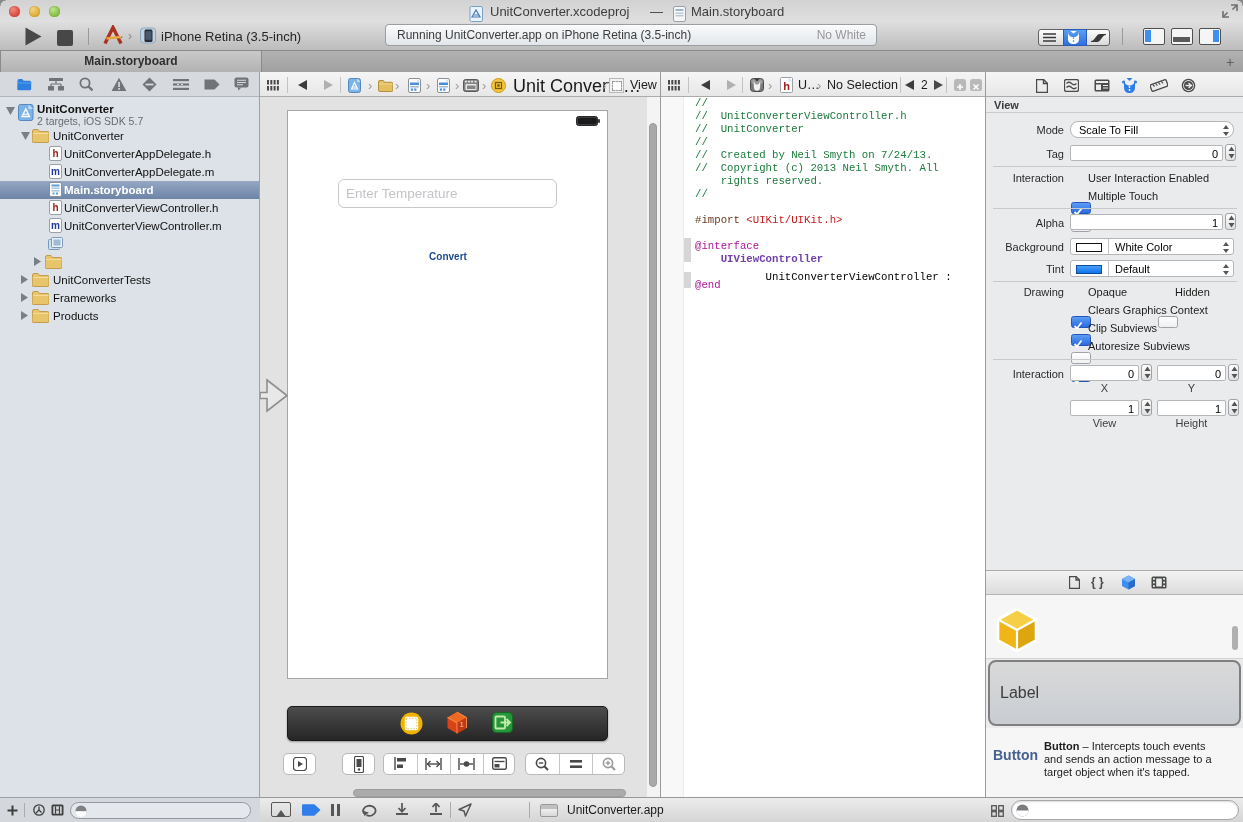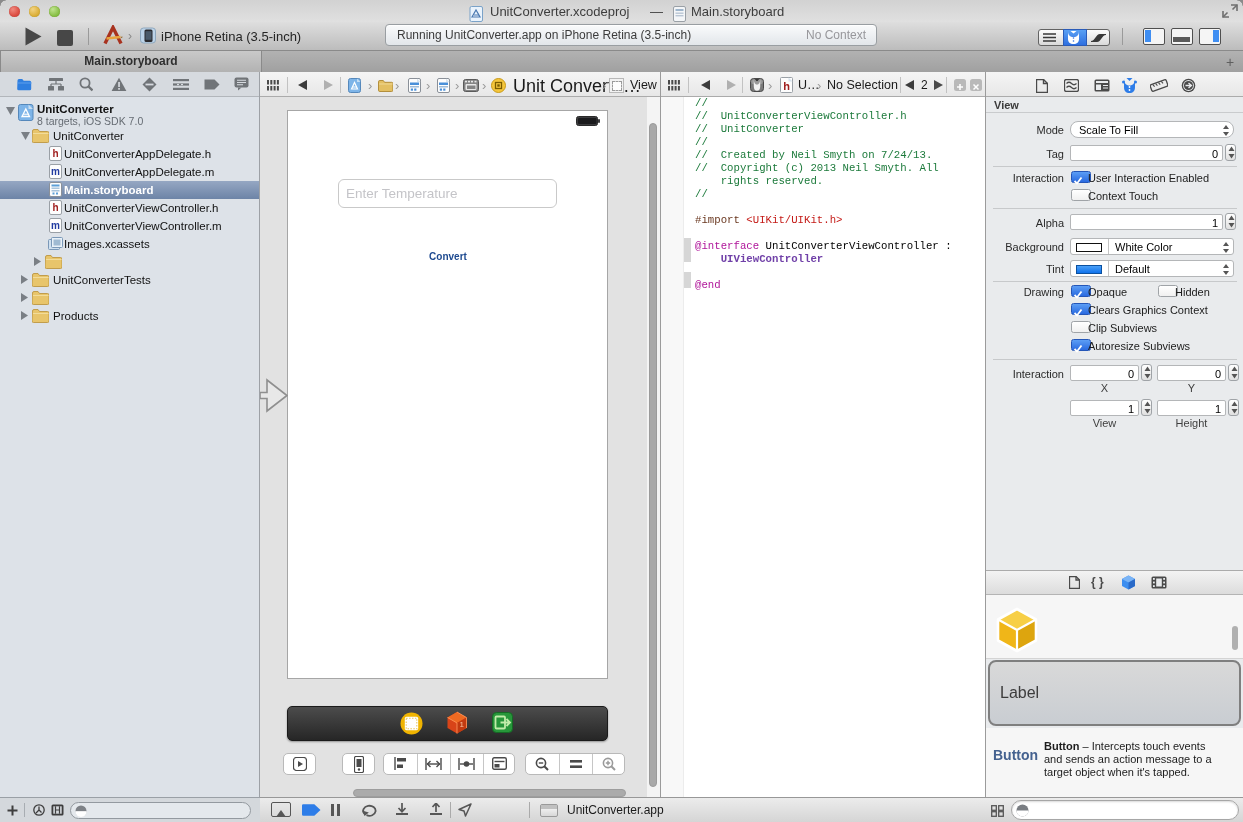--- a/index.html
+++ b/index.html
@@ -47,21 +47,21 @@
 .cg { color:#1c7a3b; } .cp { color:#6a3820; } .cr { color:#c41a16; }
 .cm { color:#b0169a; } .cb { color:#000; } .cv { color:#7040a8;font-weight:bold; }
 
 .ilabel { position:absolute; font-size:11px; color:#2a2a2a; text-align:right; }
 .ifield { position:absolute; background:#fff; border:1px solid #b4b6b8; border-radius:2px;
   font-size:11px; color:#000; }
 .isep { position:absolute; left:7px; width:244px; height:1px; background:#c7c9cb; }
 .itext { position:absolute; font-size:11px; color:#1c1c1c; white-space:nowrap; }
 .bc { top:6px; font-size:13px; color:#9a9a9a; }
 .ibbtn { top:656px; height:22px; background:#fff; border:1px solid #b9b9b9; border-radius:5px; }
-.cb { position:absolute; width:20px; height:12px; border-radius:2.5px; }
+.cb { position:absolute; width:20px; height:12px; border-radius:2.5px;margin-top:31px; }
 .cbon { background:linear-gradient(#5c9ef5,#2a6ae0); border:1px solid #2456b8; }
 .cboff { background:linear-gradient(#fff,#f0f0f0); border:1px solid #9fa3a7; }
 .stepper { position:absolute; width:11px; height:17px; background:linear-gradient(#fff,#e0e0e0); border:1px solid #9fa3a7; border-radius:3px; }
 .lib { position:absolute; font-size:11px; color:#1c1c1c; line-height:13.2px; }
 </style>
 </head>
 <body>
 <div class="abs" id="titlebar"></div>
 <div class="abs" id="toolbar"></div>
 <div class="abs" id="title">
@@ -102,21 +102,21 @@
   </svg>
 <div class="abs" style="left:128px;top:29px;font-size:12px;color:#888">›</div>
 <svg class="abs" style="left:140px;top:27px" width="17" height="17" viewBox="0 0 17 17">
     <rect x="0.5" y="1" width="15" height="15" rx="3" fill="#bcd3e8" stroke="#8ea7bd"></rect>
     <rect x="4.5" y="2.5" width="8" height="12.5" rx="1.5" fill="#2a2a2e"></rect>
     <rect x="5.5" y="4.2" width="6" height="8.6" fill="#4a5a6a"></rect>
   </svg>
 <div class="abs" style="left:161px;top:29px;font-size:13px;color:#252525">iPhone Retina (3.5-inch)</div>
 <div class="abs" id="statusbox" style="left:385px;top:24px;width:492px;height:22px;background:linear-gradient(#fafbfc,#e2e6ea);border:1px solid #999ea2;border-radius:4px;box-shadow:inset 0 1px 1px #fff"></div>
 <div class="abs" style="left:397px;top:28px;font-size:12px;color:#3c3c3c">Running UnitConverter.app on iPhone Retina (3.5-inch)</div>
-<div class="abs" style="left:790px;top:28px;width:76px;text-align:right;font-size:12px;color:#97979b">No Context</div>
+<div class="abs" style="left:790px;top:28px;width:76px;text-align:right;font-size:12px;color:#97979b">No White</div>
 
 <div class="abs" style="left:1038px;top:29px;width:72px;height:17px;border:1px solid #636363;border-radius:3px;background:linear-gradient(#fdfdfd,#d9d9d9)"></div>
 <div class="abs" style="left:1063px;top:29px;width:24px;height:17px;border:1px solid #2a5bb8;background:linear-gradient(#59a0f4,#2e6fe0)"></div>
 <svg class="abs" style="left:1043px;top:33px" width="13" height="9" viewBox="0 0 13 9">
     <path d="M0 1 h13 M0 4.5 h13 M0 8 h13" stroke="#3a3a3a" stroke-width="1.6"></path>
   </svg>
 <svg class="abs" style="left:1067px;top:31px" width="13" height="13" viewBox="0 0 13 13">
     <path d="M1 0 C1 4 3 6 6.5 6 C10 6 12 4 12 0 L12 8 C12 11 10 13 6.5 13 C3 13 1 11 1 8 Z" fill="#fff"></path>
     <path d="M3.5 0 L6.5 2.5 L9.5 0 Z" fill="#fff"></path>
     <circle cx="6.5" cy="7" r="0.8" fill="#2e6fe0"></circle>
@@ -184,36 +184,35 @@
 <svg class="abs" style="left:6px;top:35px" width="9" height="8" viewBox="0 0 9 8">
       <path d="M0 0 h9 L4.5 8 Z" fill="#7a7f85"></path>
     </svg>
 <svg class="abs" style="left:18px;top:32px" width="17" height="17" viewBox="0 0 17 17">
       <rect x="0.5" y="0.5" width="14.5" height="16" rx="2" fill="#7db4e8" stroke="#5588bb"></rect>
       <path d="M10.5 0.5 L15 5 L10.5 5 Z" fill="#c8def2"></path>
       <path d="M4 12.5 L7.8 5 L11.5 12.5 Z" fill="none" stroke="#fff" stroke-width="1.3"></path>
       <path d="M5.2 10.2 h5.2" stroke="#fff" stroke-width="1.1"></path>
     </svg>
 <div class="row" style="top:28px;left:37px;font-weight:bold">UnitConverter</div>
-<div class="row gray" style="top:40px;left:37px;font-size:10.5px">8 targets, iOS SDK 7.0</div>
+<div class="row gray" style="top:40px;left:37px;font-size:10.5px">2 targets, iOS SDK 5.7</div>
 <svg class="abs" style="left:21px;top:60px" width="9" height="8" viewBox="0 0 9 8">
       <path d="M0 0 h9 L4.5 8 Z" fill="#7a7f85"></path>
     </svg>
 <svg class="abs" style="left:32px;top:57px" width="17" height="14" viewBox="0 0 17 14">
       <path d="M0.5 2 a1.5 1.5 0 0 1 1.5-1.5 h4 l1.5 2 h8 a1.5 1.5 0 0 1 1.5 1.5 v8 a1.5 1.5 0 0 1-1.5 1.5 h-14 a1.5 1.5 0 0 1-1.5-1.5 Z" fill="#e8c56b" stroke="#b98f35" stroke-width="0.8"></path>
       <path d="M1 4.5 h15.5" stroke="#f2dc9a" stroke-width="1"></path>
     </svg>
 <div class="row" style="top:55px;left:53px">UnitConverter</div>
 <div class="row" style="top:73px;left:64px">UnitConverterAppDelegate.h</div>
 <div class="row" style="top:91px;left:64px">UnitConverterAppDelegate.m</div>
 <div class="abs" style="left:0;top:109px;width:259px;height:18px;background:linear-gradient(#93a5c1,#6d84a7);border-top:1px solid #94a6c2"></div>
 <div class="row" style="top:109px;left:64px;color:#fff;font-weight:bold">Main.storyboard</div>
 <div class="row" style="top:127px;left:64px">UnitConverterViewController.h</div>
 <div class="row" style="top:145px;left:64px">UnitConverterViewController.m</div>
-<div class="row" style="top:163px;left:64px">Images.xcassets</div>
 <svg class="abs" style="left:34px;top:185px" width="7" height="9" viewBox="0 0 7 9">
       <path d="M0 0 L7 4.5 L0 9 Z" fill="#7a7f85"></path>
     </svg>
 <svg class="abs" style="left:45px;top:183px" width="17" height="14" viewBox="0 0 17 14">
       <path d="M0.5 2 a1.5 1.5 0 0 1 1.5-1.5 h4 l1.5 2 h8 a1.5 1.5 0 0 1 1.5 1.5 v8 a1.5 1.5 0 0 1-1.5 1.5 h-14 a1.5 1.5 0 0 1-1.5-1.5 Z" fill="#e8c56b" stroke="#b98f35" stroke-width="0.8"></path>
       <path d="M1 4.5 h15.5" stroke="#f2dc9a" stroke-width="1"></path>
     </svg>
 <svg class="abs" style="left:21px;top:203px" width="7" height="9" viewBox="0 0 7 9">
       <path d="M0 0 L7 4.5 L0 9 Z" fill="#7a7f85"></path>
     </svg>
@@ -222,20 +221,21 @@
       <path d="M1 4.5 h15.5" stroke="#f2dc9a" stroke-width="1"></path>
     </svg>
 <div class="row" style="top:199px;left:53px">UnitConverterTests</div>
 <svg class="abs" style="left:21px;top:221px" width="7" height="9" viewBox="0 0 7 9">
       <path d="M0 0 L7 4.5 L0 9 Z" fill="#7a7f85"></path>
     </svg>
 <svg class="abs" style="left:32px;top:219px" width="17" height="14" viewBox="0 0 17 14">
       <path d="M0.5 2 a1.5 1.5 0 0 1 1.5-1.5 h4 l1.5 2 h8 a1.5 1.5 0 0 1 1.5 1.5 v8 a1.5 1.5 0 0 1-1.5 1.5 h-14 a1.5 1.5 0 0 1-1.5-1.5 Z" fill="#e8c56b" stroke="#b98f35" stroke-width="0.8"></path>
       <path d="M1 4.5 h15.5" stroke="#f2dc9a" stroke-width="1"></path>
     </svg>
+<div class="row" style="top:217px;left:53px">Frameworks</div>
 <svg class="abs" style="left:21px;top:239px" width="7" height="9" viewBox="0 0 7 9">
       <path d="M0 0 L7 4.5 L0 9 Z" fill="#7a7f85"></path>
     </svg>
 <svg class="abs" style="left:32px;top:237px" width="17" height="14" viewBox="0 0 17 14">
       <path d="M0.5 2 a1.5 1.5 0 0 1 1.5-1.5 h4 l1.5 2 h8 a1.5 1.5 0 0 1 1.5 1.5 v8 a1.5 1.5 0 0 1-1.5 1.5 h-14 a1.5 1.5 0 0 1-1.5-1.5 Z" fill="#e8c56b" stroke="#b98f35" stroke-width="0.8"></path>
       <path d="M1 4.5 h15.5" stroke="#f2dc9a" stroke-width="1"></path>
     </svg>
 <div class="row" style="top:235px;left:53px">Products</div>
 
 <svg class="abs" style="left:49px;top:74px" width="13" height="15" viewBox="0 0 13 15">
@@ -567,21 +567,21 @@
         <path d="M4.5 1.5 L7.5 6 L1.5 6 Z M4.5 13.5 L7.5 9 L1.5 9 Z" fill="#555"></path>
       </svg></div>
 <div class="isep" style="top:94px"></div>
 
 <div class="ilabel" style="left:0px;top:100px;width:78px">Interaction</div>
 <div class="cb cbon" style="left:85px;top:99px"><svg width="10" height="10" viewBox="0 0 10 10" style="margin:0.5px">
         <path d="M1.5 5 L4 7.5 L8.5 1.5" fill="none" stroke="#fff" stroke-width="1.8"></path>
       </svg></div>
 <div class="itext" style="left:102px;top:100px">User Interaction Enabled</div>
 <div class="cb cboff" style="left:85px;top:117px"></div>
-<div class="itext" style="left:102px;top:118px">Context Touch</div>
+<div class="itext" style="left:102px;top:118px">Multiple Touch</div>
 <div class="isep" style="top:136px"></div>
 
 <div class="ilabel" style="left:0px;top:145px;width:78px">Alpha</div>
 <div class="ifield" style="left:84px;top:142px;width:153px;height:16px">
       <span style="position:absolute;right:4px;top:1.5px">1</span>
     </div>
 <div class="stepper" style="left:239px;top:141px"><svg width="9" height="15" viewBox="0 0 9 15" style="margin:0 0 0 0.5px">
         <path d="M4.5 1.5 L7.5 6 L1.5 6 Z M4.5 13.5 L7.5 9 L1.5 9 Z" fill="#555"></path>
       </svg></div>
 

